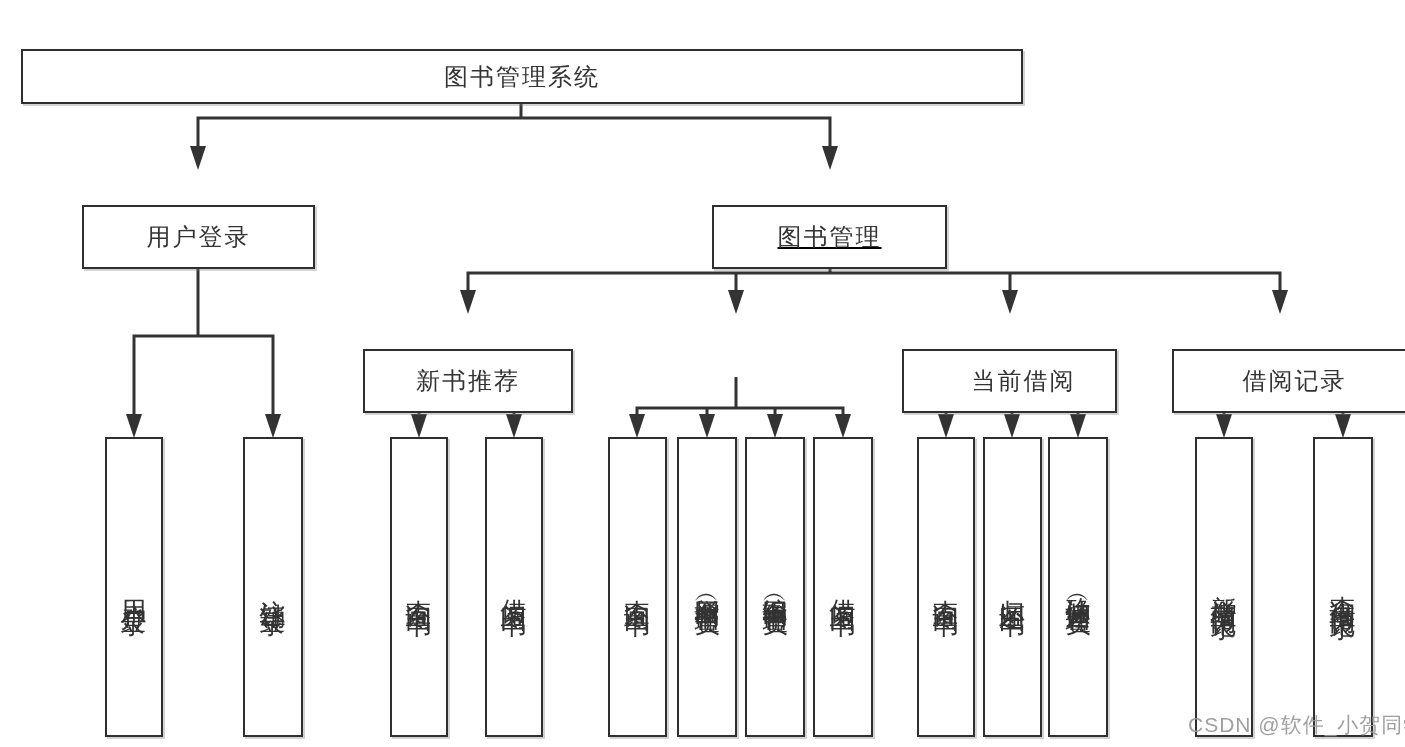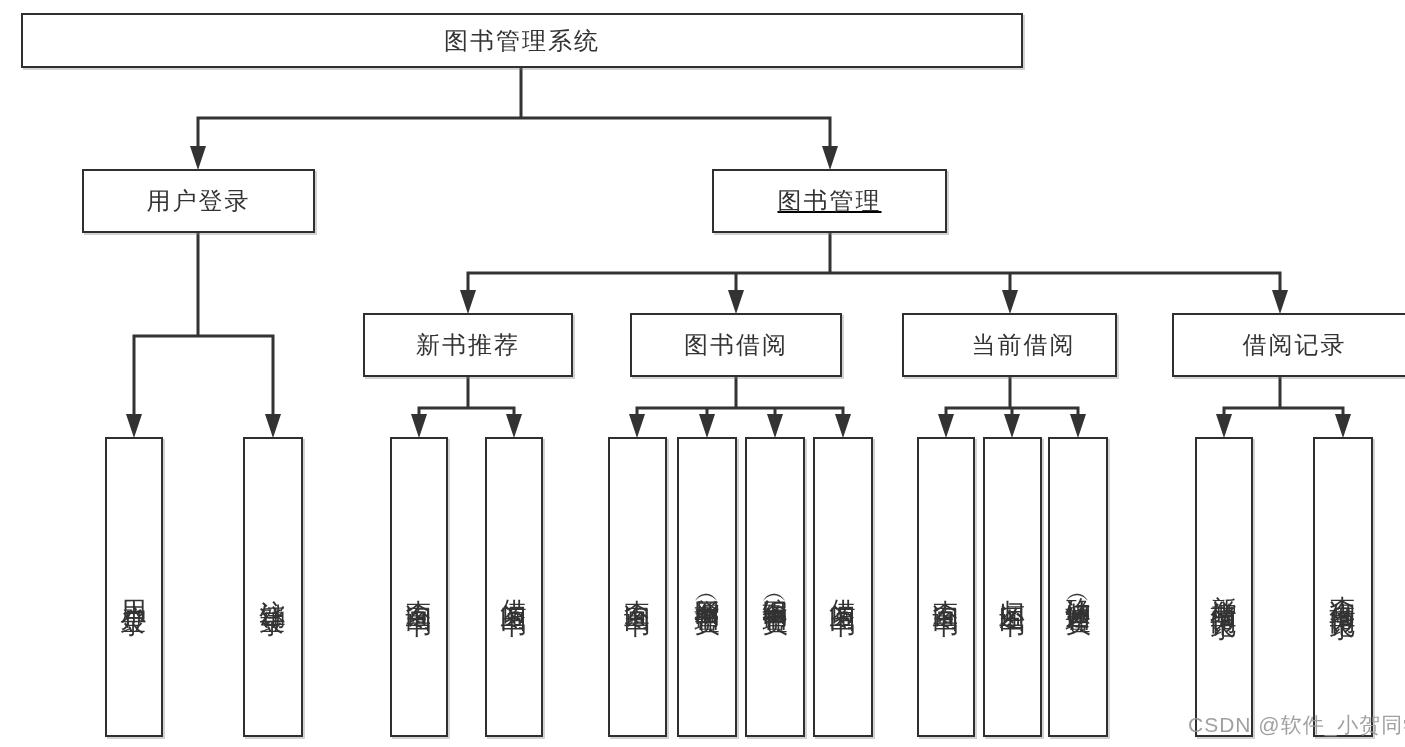--- a/index.html
+++ b/index.html
@@ -15,20 +15,21 @@
   .node {
     position: absolute;
     box-sizing: border-box;
     background: #ffffff;
     border: 2.5px solid #2f2f2f;
     box-shadow: 2px 2px 0 rgba(130,130,130,0.35);
     display: flex;
     align-items: center;
     justify-content: center;
     z-index: 2;
+    margin-top: 36px;
   }
   .node .hlabel {
     color: #333333;
     font-size: 24px;
     letter-spacing: 2px;
     white-space: nowrap;
   }
   .root-node { left: 21px; top: 13px; width: 1002px; height: 55px; border-width: 2.5px; }
   .lvl2 { top: 169px; height: 64px; }
   .lvl3 { top: 313px; height: 64px; }
@@ -137,23 +138,20 @@
   <div class="node lvl2 n-user-login">
     <span class="hlabel">用户登录</span>
   </div>
   <div class="node lvl2 n-book-mgmt">
     <span class="hlabel">图书管理</span>
   </div>
 
   <div class="node lvl3 n-new-book">
     <span class="hlabel">新书推荐</span>
   </div>
-  <div class="node lvl3 n-borrow">
-    <span class="hlabel">图书借阅</span>
-  </div>
   <div class="node lvl3 n-current">
     <span class="hlabel">当前借阅</span>
   </div>
   <div class="node lvl3 n-records">
     <span class="hlabel">借阅记录</span>
   </div>
 
   <div class="vbox v-ul0">
     <span class="vlabel">用户登录</span>
   </div>

